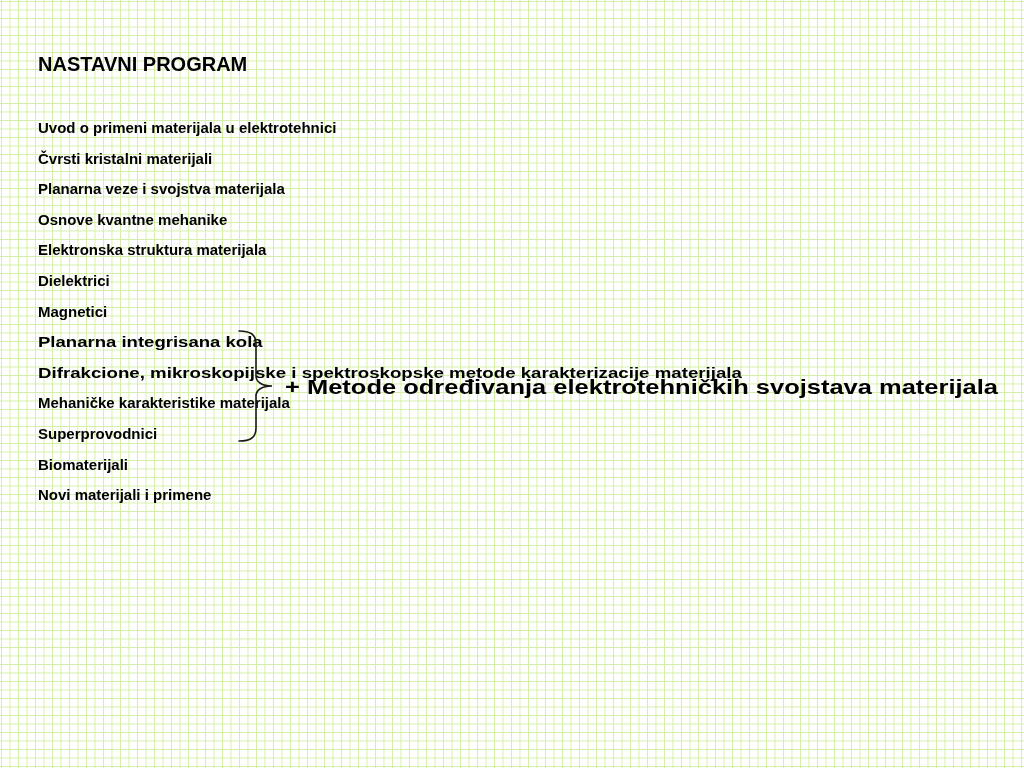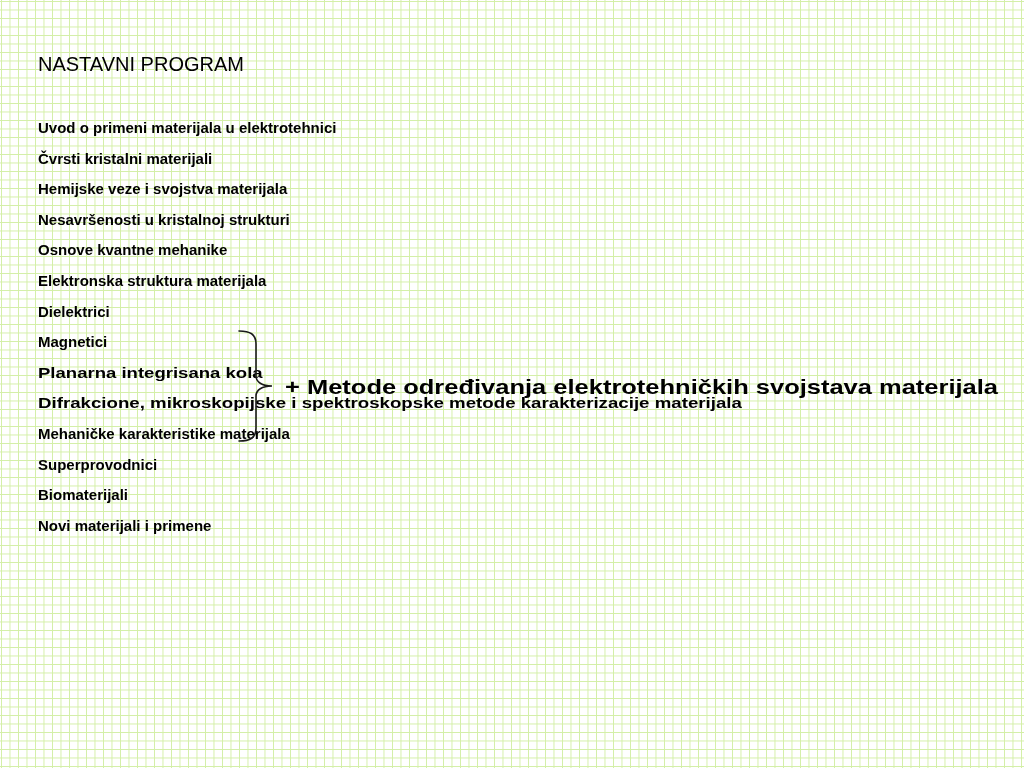--- a/index.html
+++ b/index.html
@@ -23,21 +23,21 @@
     .slide {
       position: absolute;
       left: 0; top: 0;
       width: 1024px; height: 768px;
     }
     .title {
       position: absolute;
       left: 38px;
       top: 52px;
       font-size: 20px;
-      font-weight: normal;
+      font-weight: bold;
       line-height: 24px;
       white-space: nowrap;
     }
     .topics {
       position: absolute;
       left: 38px;
       top: 113px;
       margin: 0;
       padding: 0;
       list-style: none;
@@ -75,22 +75,21 @@
   </style>
 </head>
 <body>
 
 <div class="slide">
   <div class="title">NASTAVNI PROGRAM</div>
 
   <ul class="topics">
     <li class="topic"><span class="txt">Uvod o primeni materijala u elektrotehnici</span></li>
     <li class="topic"><span class="txt">Čvrsti kristalni materijali</span></li>
-    <li class="topic"><span class="txt">Hemijske veze i svojstva materijala</span></li>
-    <li class="topic"><span class="txt">Nesavršenosti u kristalnoj strukturi</span></li>
+    <li class="topic"><span class="txt">Planarna veze i svojstva materijala</span></li>
     <li class="topic"><span class="txt">Osnove kvantne mehanike</span></li>
     <li class="topic"><span class="txt">Elektronska struktura materijala</span></li>
     <li class="topic"><span class="txt">Dielektrici</span></li>
     <li class="topic"><span class="txt">Magnetici</span></li>
     <li class="topic"><span class="txt fit" style="display: inline-block; transform-origin: left center; transform: scaleX(1.23603);">Planarna integrisana kola</span></li>
     <li class="topic"><span class="txt fit" style="display: inline-block; transform-origin: left center; transform: scaleX(1.24523);">Difrakcione, mikroskopijske i spektroskopske metode karakterizacije materijala</span></li>
     <li class="topic"><span class="txt">Mehaničke karakteristike materijala</span></li>
     <li class="topic"><span class="txt">Superprovodnici</span></li>
     <li class="topic"><span class="txt">Biomaterijali</span></li>
     <li class="topic"><span class="txt">Novi materijali i primene</span></li>

